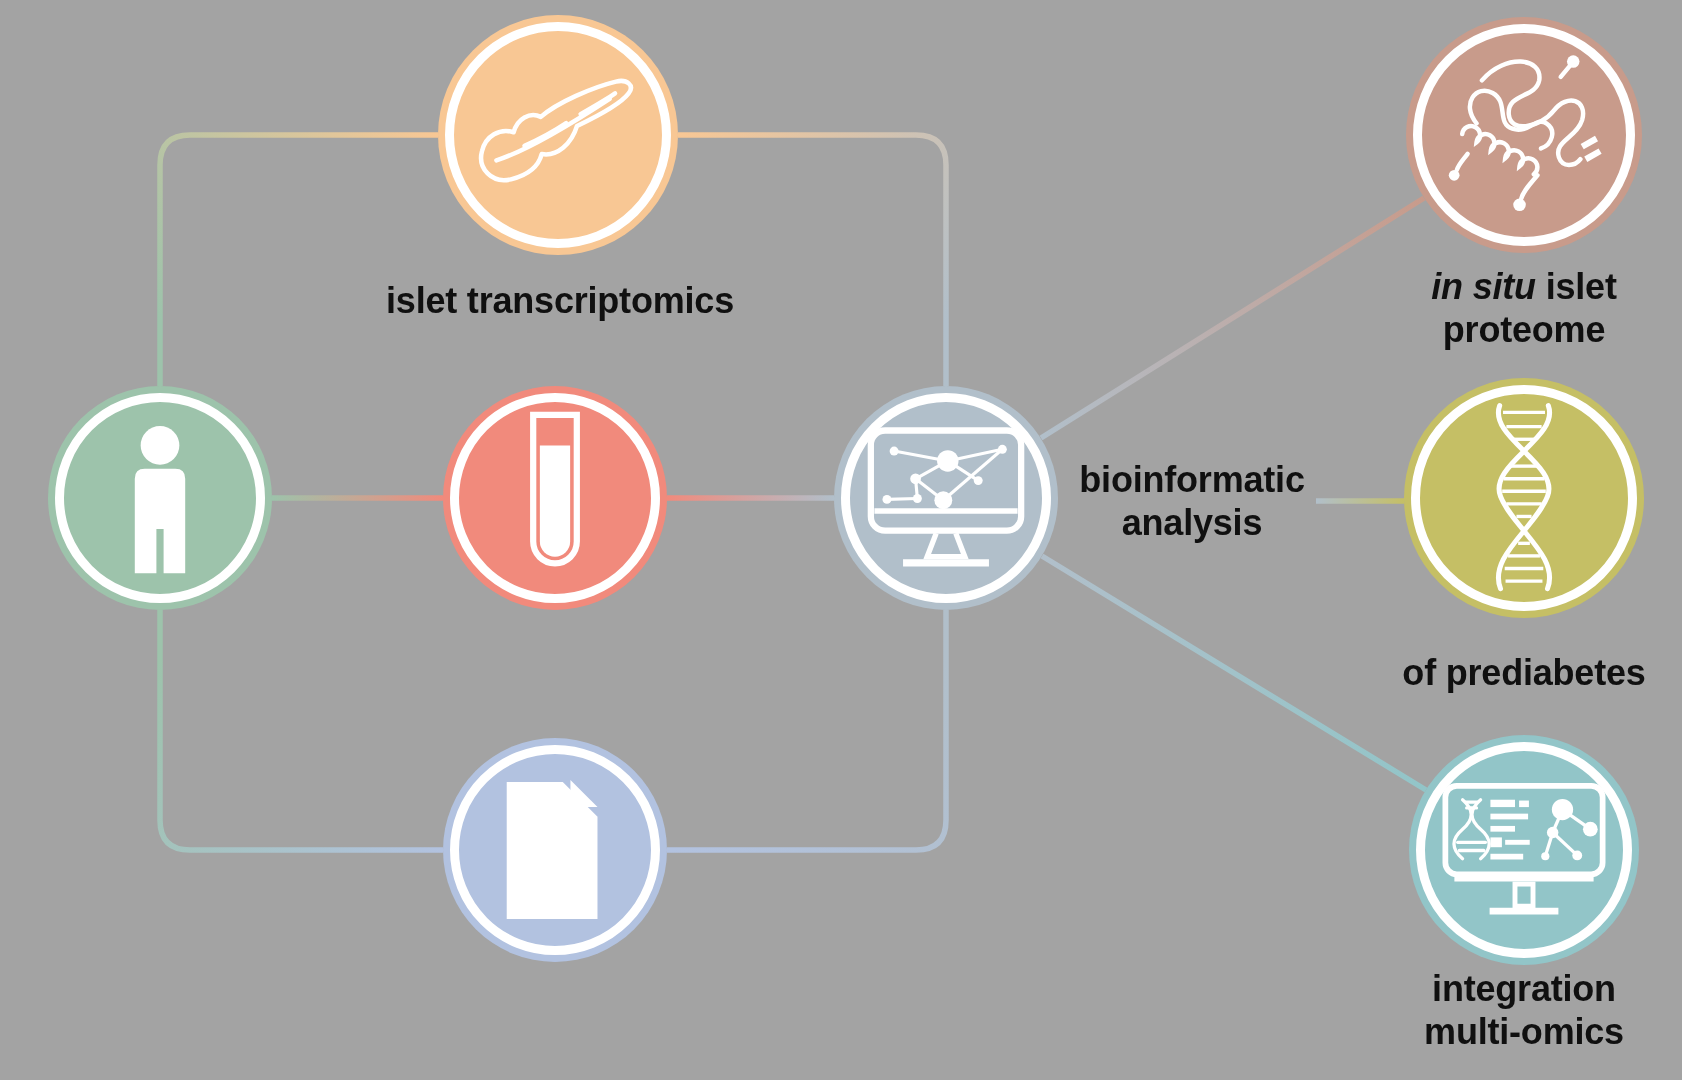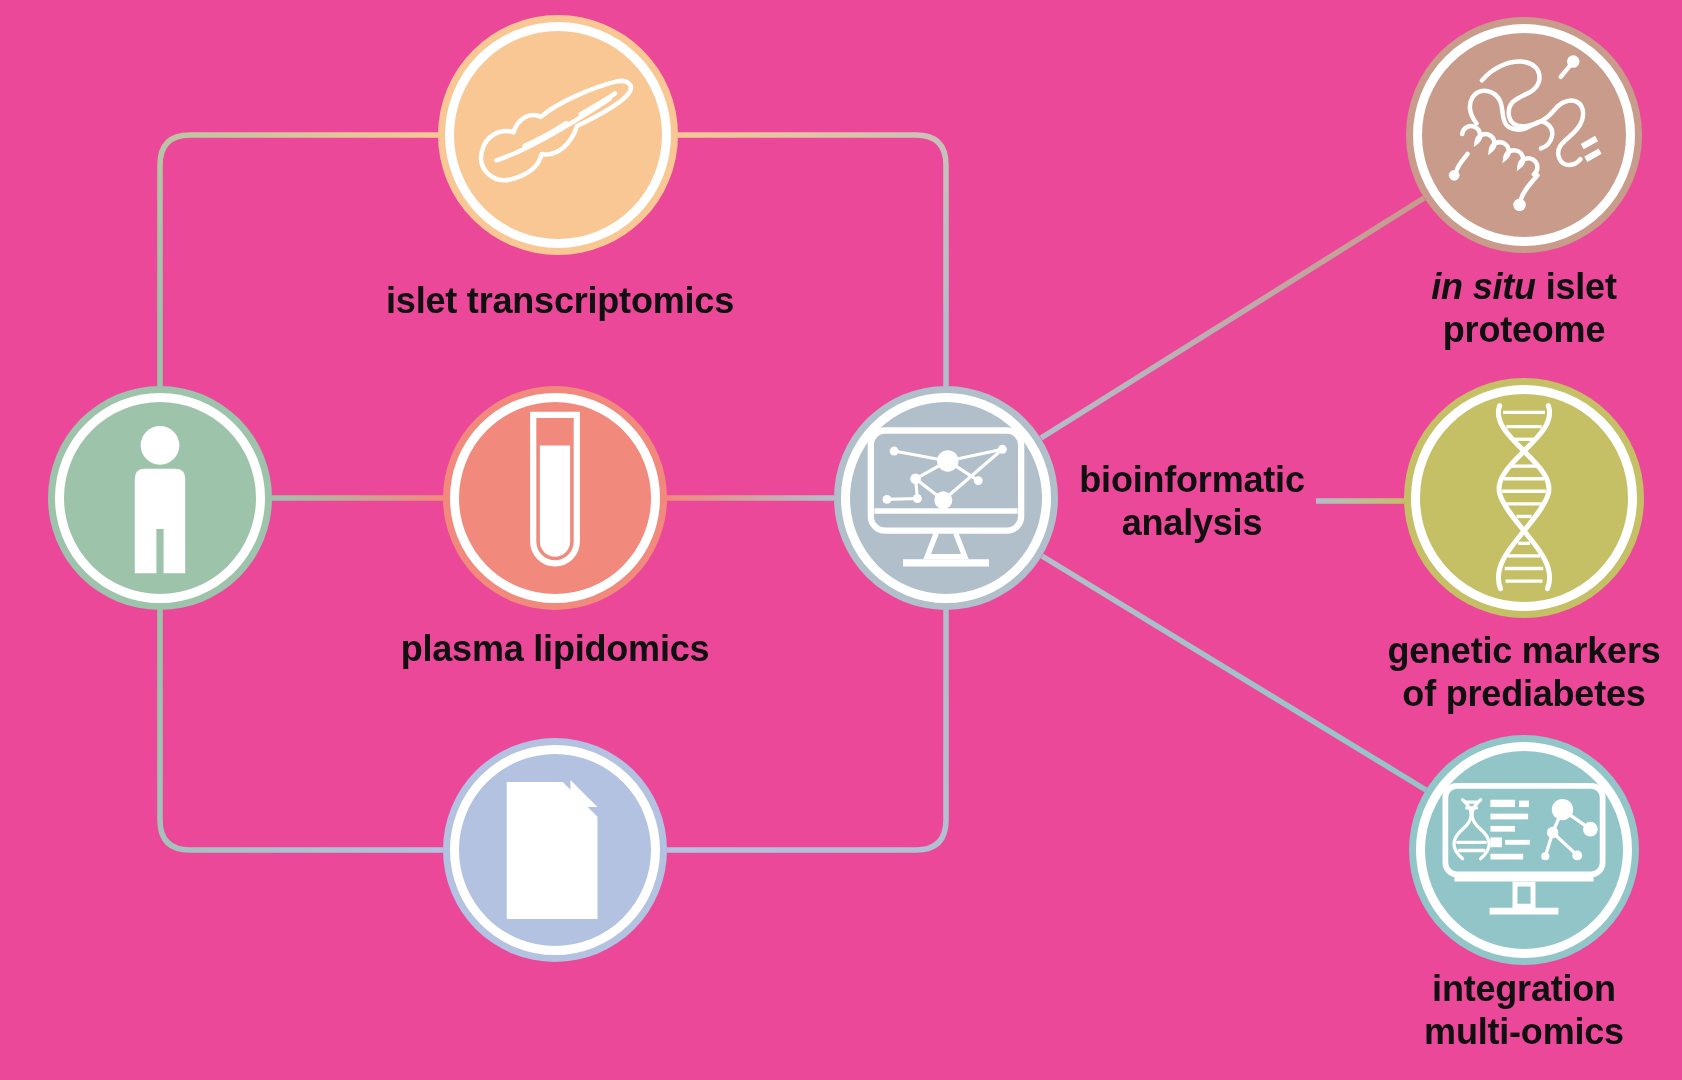--- a/index.html
+++ b/index.html
@@ -1,17 +1,17 @@
 <!DOCTYPE html>
 <html><head>
 <meta charset="utf-8">
 <style>
   html,body{margin:0;padding:0;background:#ffffff;}
   #canvas{
-    position:relative;width:1682px;height:1080px;background:#ec4899;overflow:hidden;
+    position:relative;width:1682px;height:1080px;background:#a3a3a3;overflow:hidden;
     font-family:"Liberation Sans",sans-serif;
   }
   #connectors{position:absolute;left:0;top:0;z-index:0;}
   .node{
     position:absolute;border-radius:50%;border:9px solid #ffffff;box-sizing:content-box;
     display:flex;align-items:center;justify-content:center;z-index:1;
     transform:translate(-50%,-50%);
   }
   .label{
     position:absolute;transform:translate(-50%,-50%);z-index:2;
@@ -232,37 +232,33 @@
         <circle cx="170" cy="92" r="6"></circle>
         <circle cx="131" cy="93" r="5"></circle>
       </g>
     </svg>
   </div>
 
   <div class="label" style="left:560px;top:300px">
     <div>islet transcriptomics</div>
   </div>
 
-  <div class="label" style="left:555px;top:648px">
-    <div>plasma lipidomics</div>
-  </div>
 
 
   <div class="label" style="left:1192px;top:501px">
     <div>bioinformatic</div>
     <div>analysis</div>
   </div>
 
   <div class="label" style="left:1524px;top:308px">
     <div><i>in situ</i><span> islet</span></div>
     <div>proteome</div>
   </div>
 
   <div class="label" style="left:1524px;top:672px">
-    <div>genetic markers</div>
     <div>of prediabetes</div>
   </div>
 
   <div class="label" style="left:1524px;top:1010px">
     <div>integration</div>
     <div>multi-omics</div>
   </div>
 
 </div>
 

